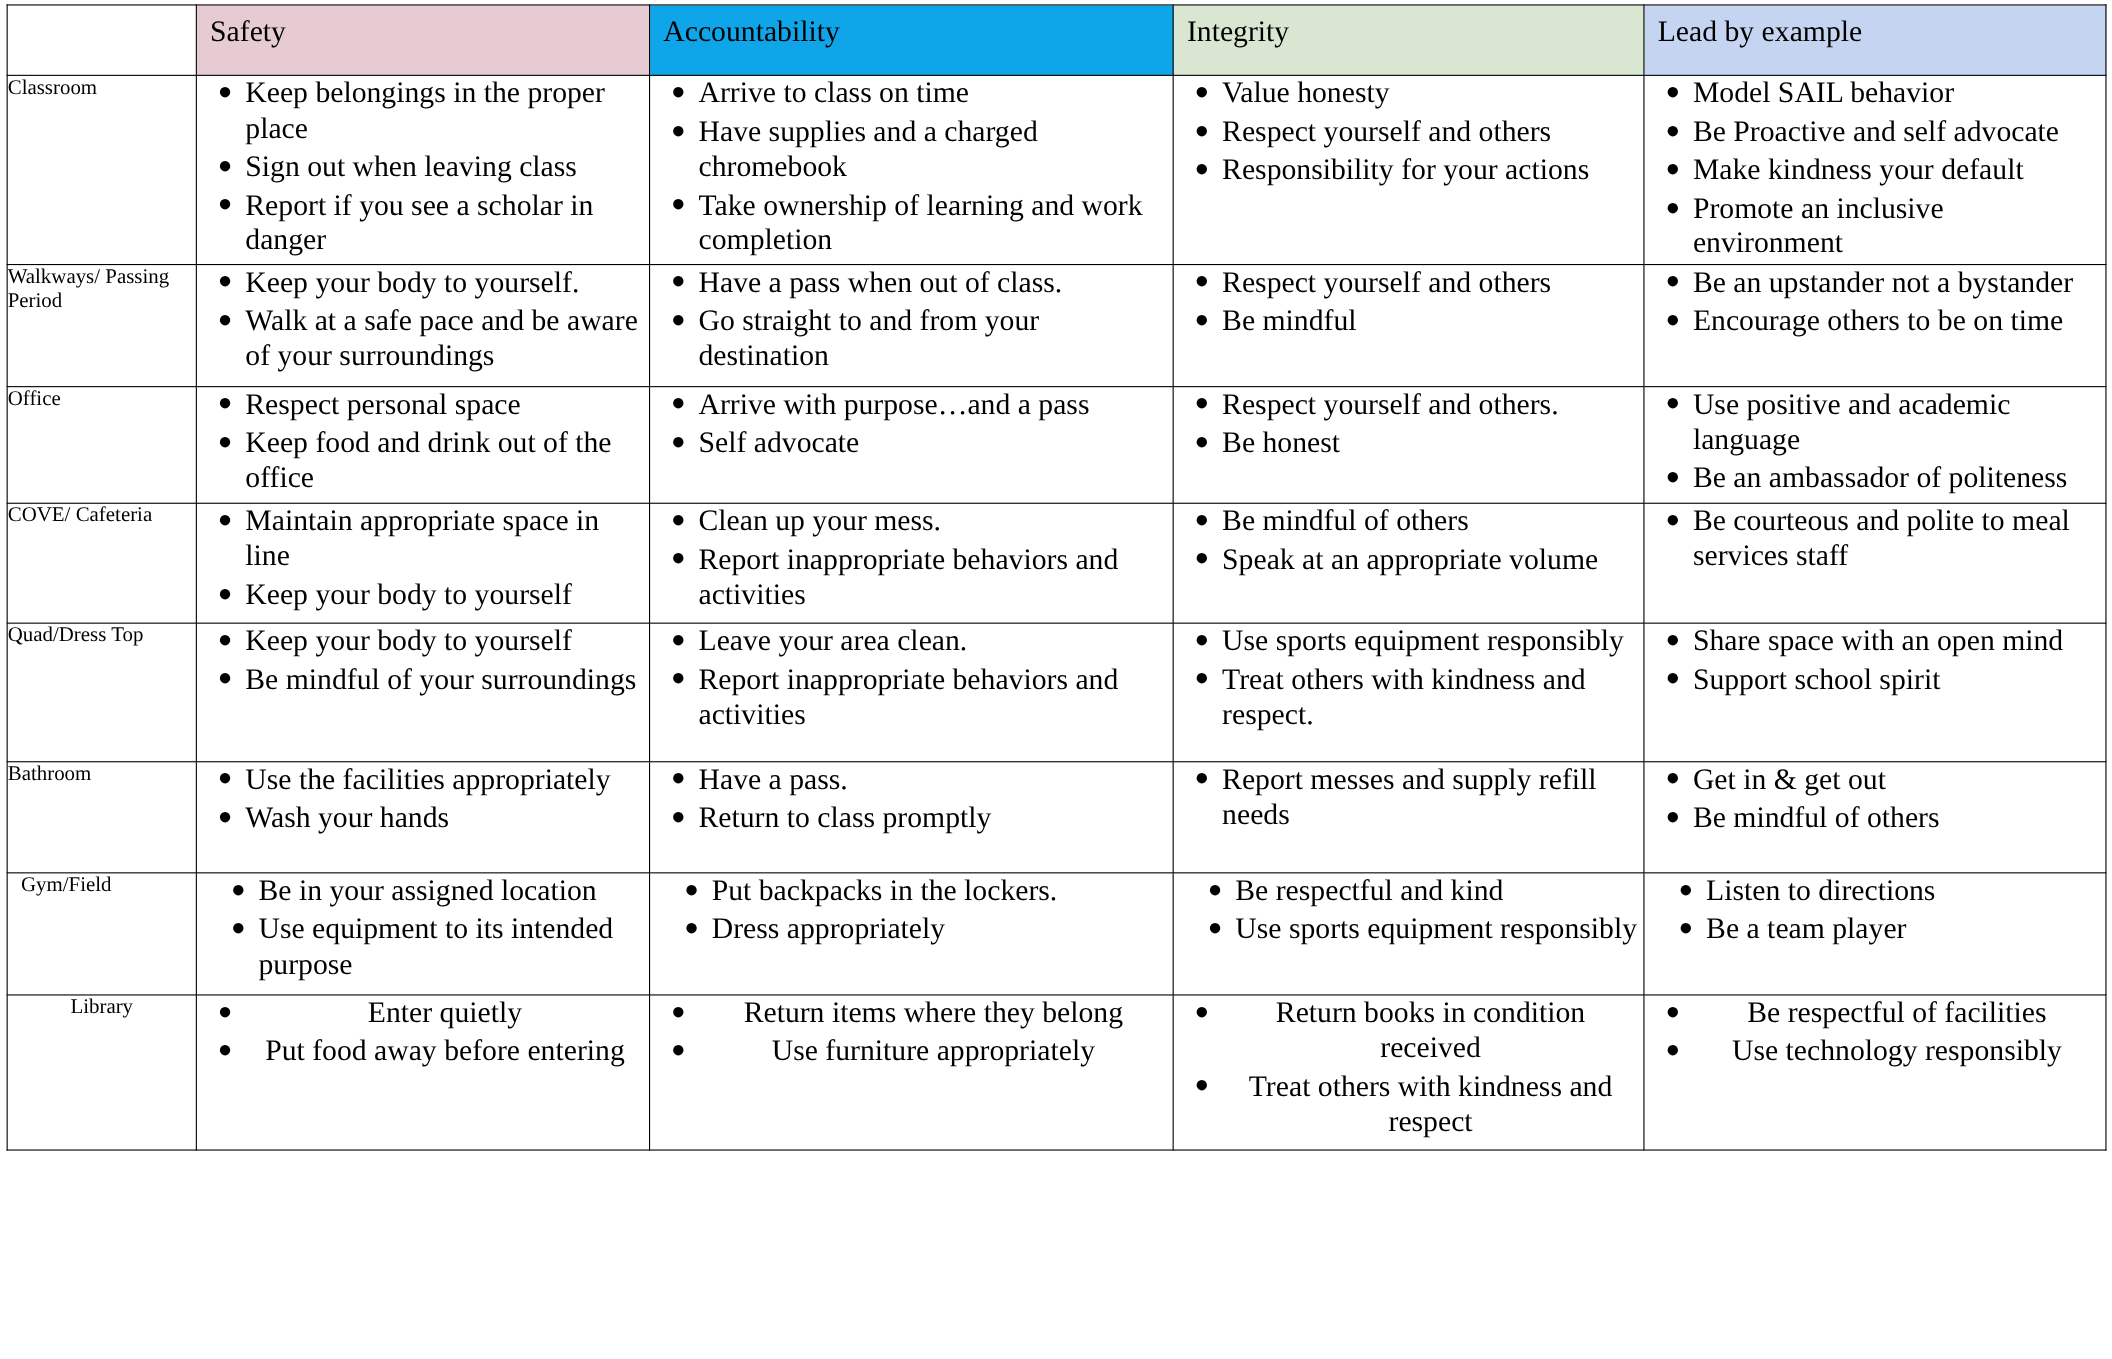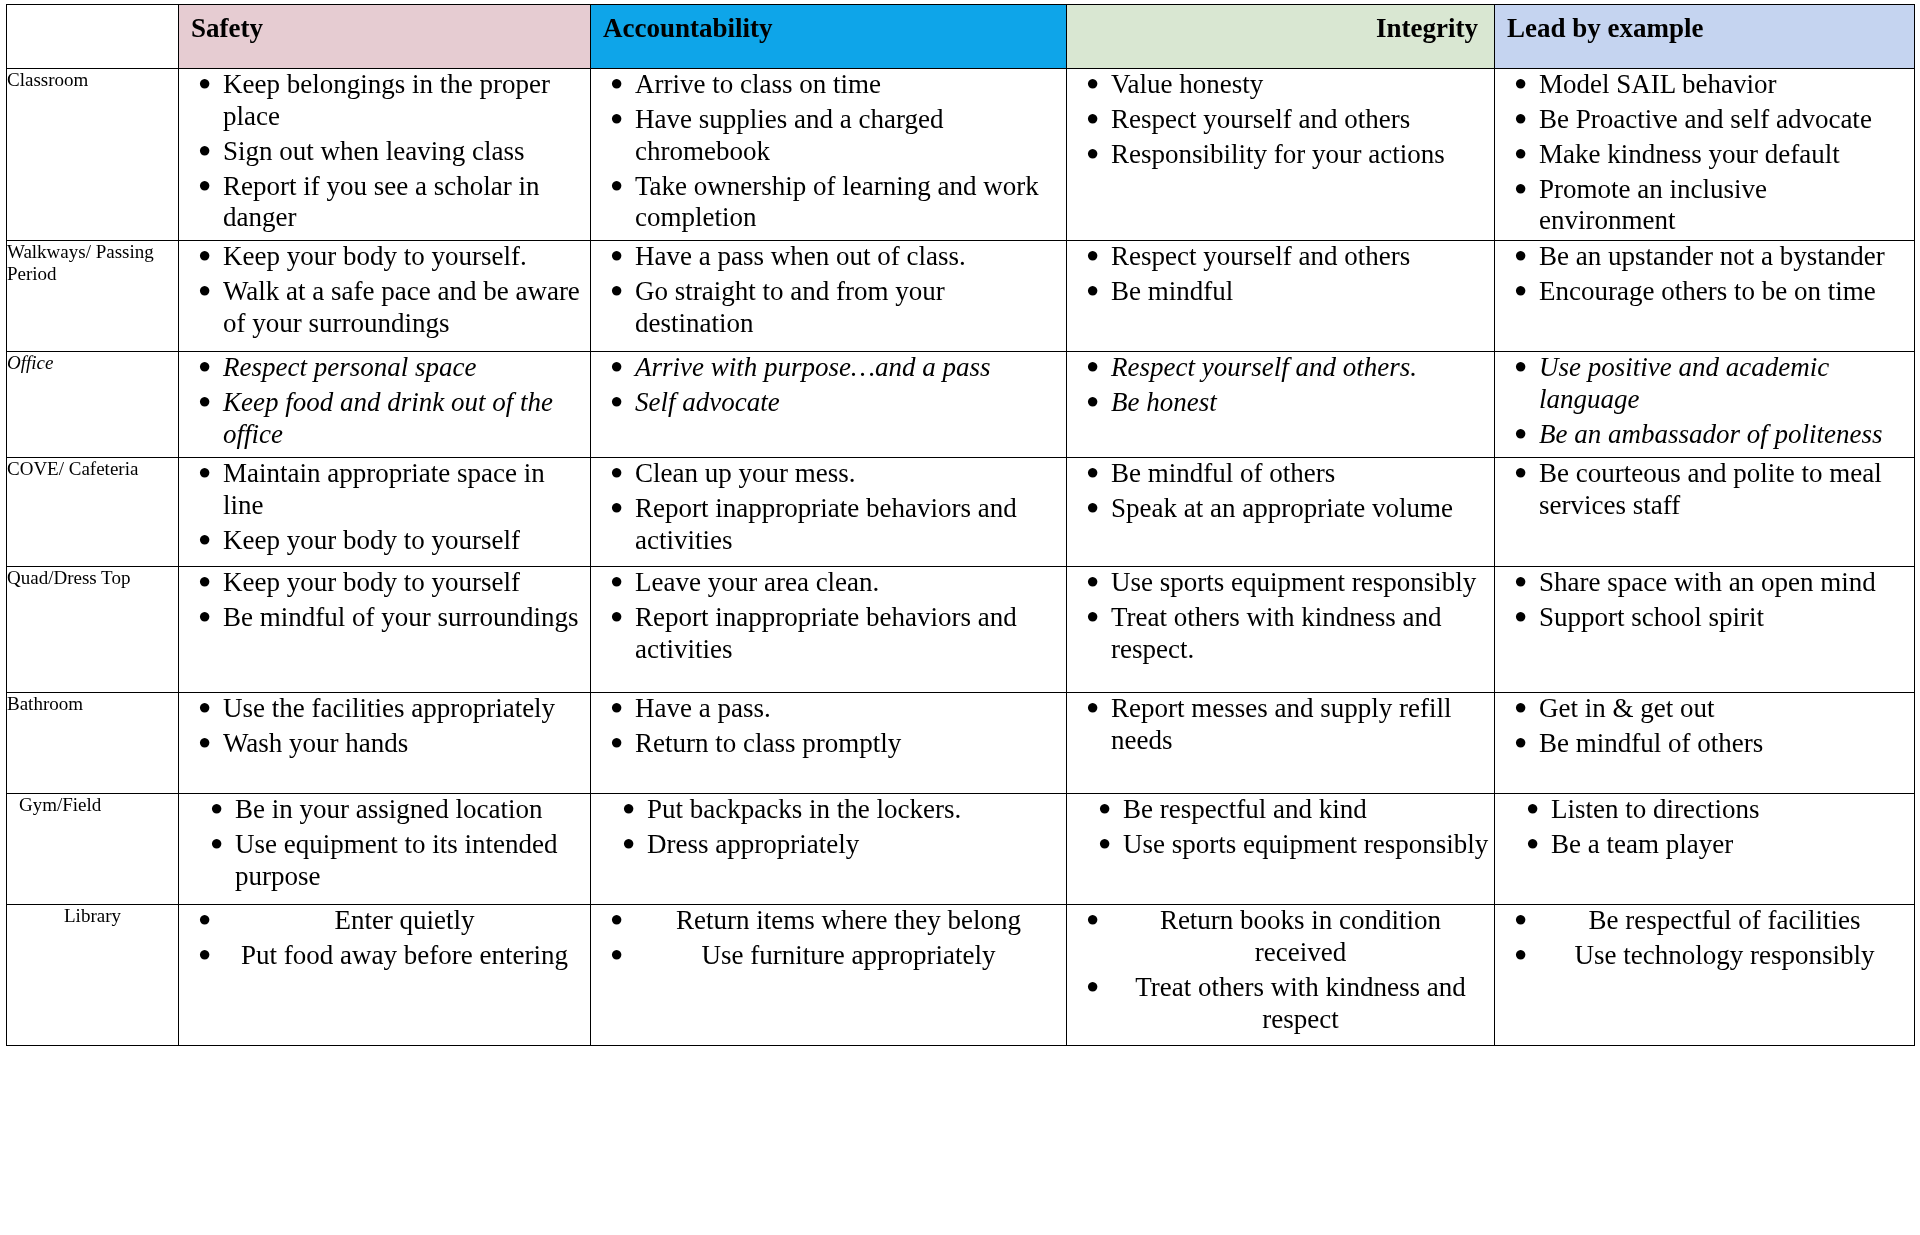--- a/index.html
+++ b/index.html
@@ -36,24 +36,24 @@
   col.c-location { width: 172px; }
   col.c-safety   { width: 412px; }
   col.c-account  { width: 476px; }
   col.c-integ    { width: 428px; }
   col.c-lead     { width: 420px; }
 
   
   tr.header-row th {
     height: 49px;
     text-align: left;
-    font-weight: bold;
+    font-weight: normal;
     font-size: 27px;
     line-height: 1.15;
-    padding: 8px 16px 6px 12px;
+    padding: 8px 4px 6px 12px;
     white-space: nowrap;
   }
   th.corner-cell { background: #ffffff; }
 
   
   td.location-cell {
     font-size: 19px;
     line-height: 1.16;
     padding: 14px 6px 10px 10px;
   }
@@ -75,21 +75,21 @@
   ul.rule-list li .bullet-glyph {
     position: absolute;
     left: -25px;
     top: -1px;
     font-size: 22px;
     line-height: 1.35;
   }
   
   tr.r-classroom td { height: 152px; }
   tr.r-walkways  td { height: 110px; }
-  tr.r-office    td { height: 105px; font-style: italic; }
+  tr.r-office    td { height: 105px; }
   tr.r-cove      td { height: 108px; }
   tr.r-quad      td { height: 125px; }
   tr.r-bathroom  td { height: 100px; }
   tr.r-gym       td { height: 110px; padding-left: 12px; }
   tr.r-library   td { height: 140px; text-align: center; }
 </style>
 </head>
 <body>
 
 <div id="matrix-wrap">
@@ -99,21 +99,21 @@
       <col class="c-safety">
       <col class="c-account">
       <col class="c-integ">
       <col class="c-lead">
     </colgroup>
     <thead>
       <tr class="header-row">
         <th class="corner-cell" style="background: rgb(255, 255, 255);"></th>
         <th style="background: rgb(230, 204, 210);">Safety</th>
         <th style="background: #0ea5e9; margin-left: 32px;">Accountability</th>
-        <th style="background: rgb(217, 231, 210); text-align: right;">Integrity</th>
+        <th style="background: rgb(217, 231, 210);">Integrity</th>
         <th style="background: rgb(197, 212, 240);">Lead by example</th>
       </tr>
     </thead>
     <tbody id="matrix-body">
         <tr class="r-classroom">
           <td class="location-cell">Classroom</td>
           <td class="list-cell">
             <ul class="rule-list">
               <li><span class="bullet-glyph">●</span><span>Keep belongings in the proper place</span></li>
               <li><span class="bullet-glyph">●</span><span>Sign out when leaving class</span></li>

